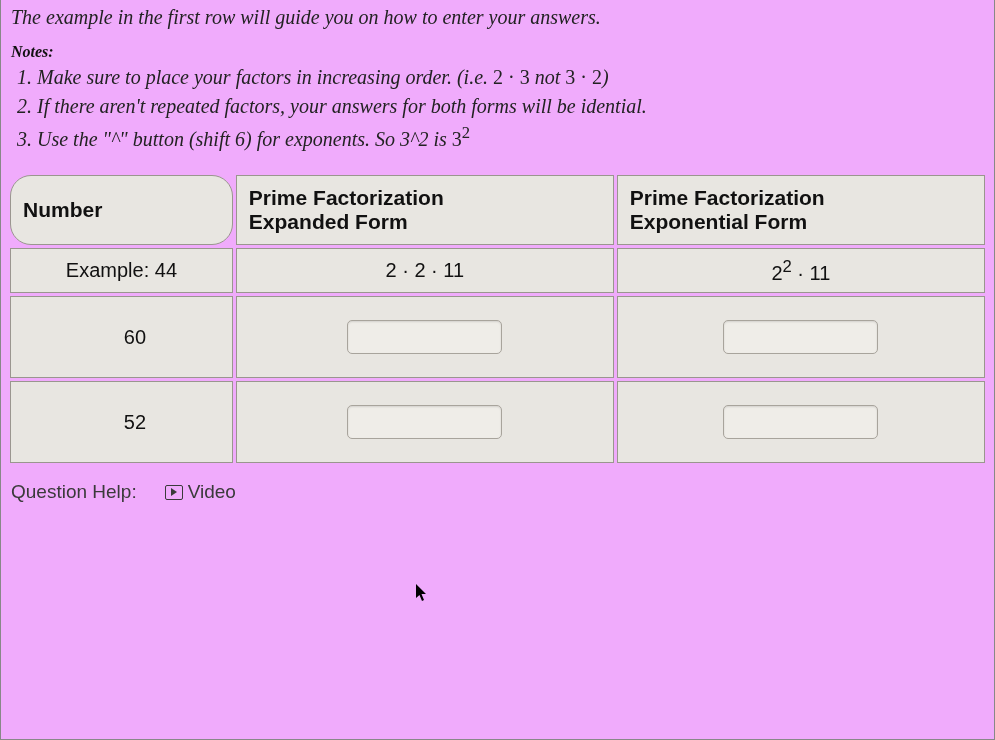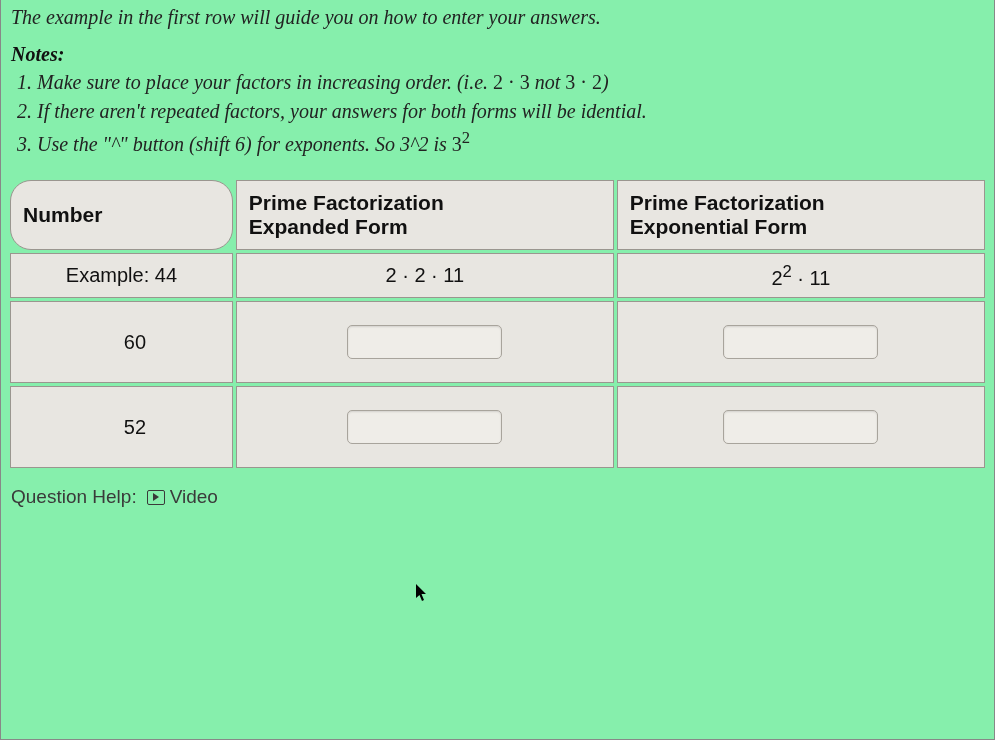--- a/index.html
+++ b/index.html
@@ -9,39 +9,39 @@
     }
     body {
       font-family: Georgia, 'Times New Roman', serif;
       background: #dcdad5;
       width: 995px;
       height: 740px;
       overflow: hidden;
       color: #1a1a1a;
     }
     .page {
-      background: #86efac;
+      background: #f0abfc;
       border: 1px solid #888;
       border-top: none;
       margin: 0;
       min-height: 100%;
     }
     .intro {
       padding: 6px 10px 4px 10px;
       font-style: italic;
       font-size: 20px;
       color: #222;
     }
     .notes {
       padding: 10px 10px 12px 10px;
     }
     .notes-title {
       font-weight: bold;
       font-style: italic;
-      font-size: 20px;
+      font-size: 16px;
       color: #111;
       margin-bottom: 2px;
     }
     .notes ol {
       list-style: decimal;
       margin-left: 6px;
       padding-left: 20px;
     }
     .notes li {
       font-style: italic;
@@ -105,21 +105,21 @@
       padding: 4px 8px;
       box-shadow: inset 0 1px 2px rgba(0,0,0,0.12);
     }
     .qhelp {
       padding: 8px 10px 0 10px;
       font-size: 19px;
       font-family: Arial, Helvetica, sans-serif;
       color: #3a3a3a;
       display: flex;
       align-items: center;
-      gap: 10px;
+      gap: 28px;
       border-top: 1px solid transparent;
     }
     .qhelp-label {
       white-space: nowrap;
     }
     .video-link {
       display: inline-flex;
       align-items: center;
       gap: 5px;
       color: #3a3a3a;

